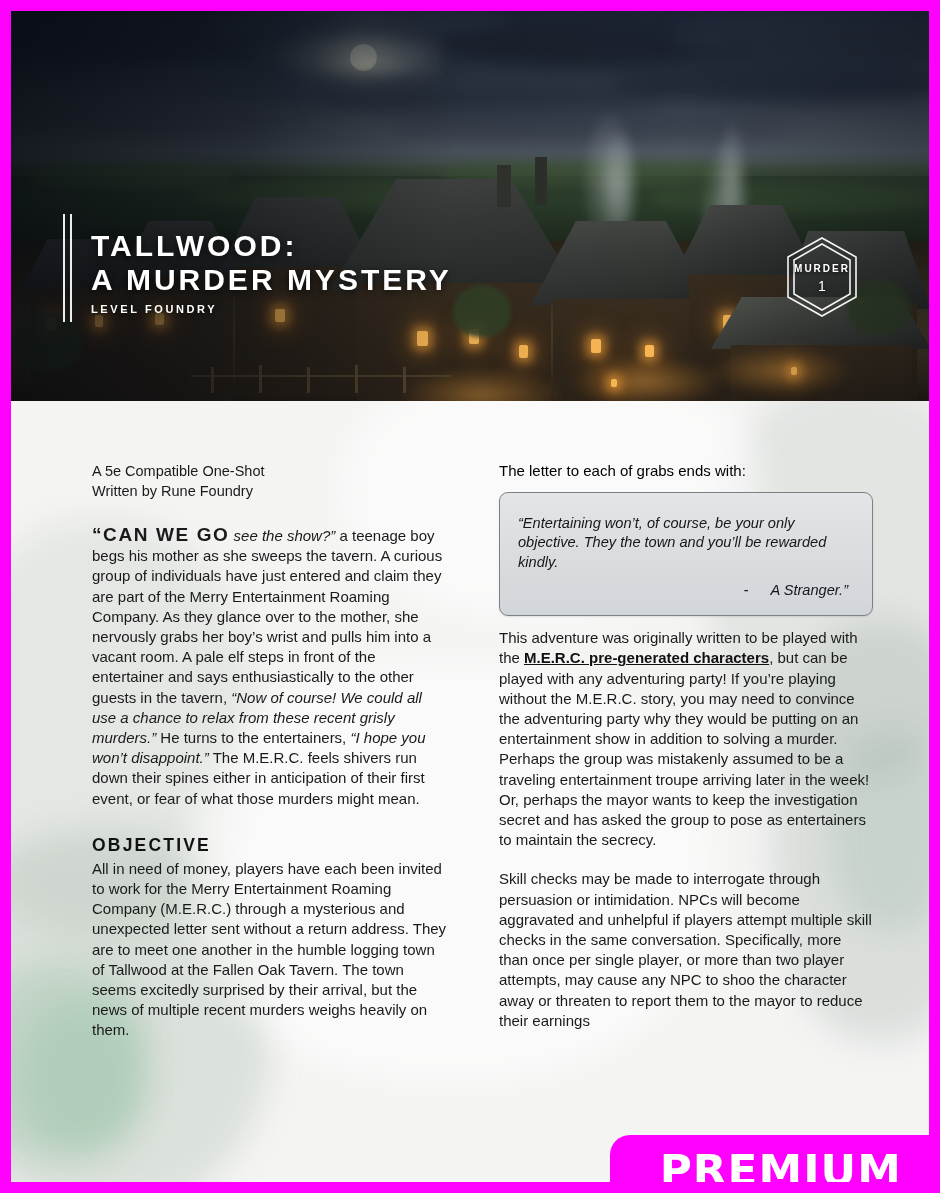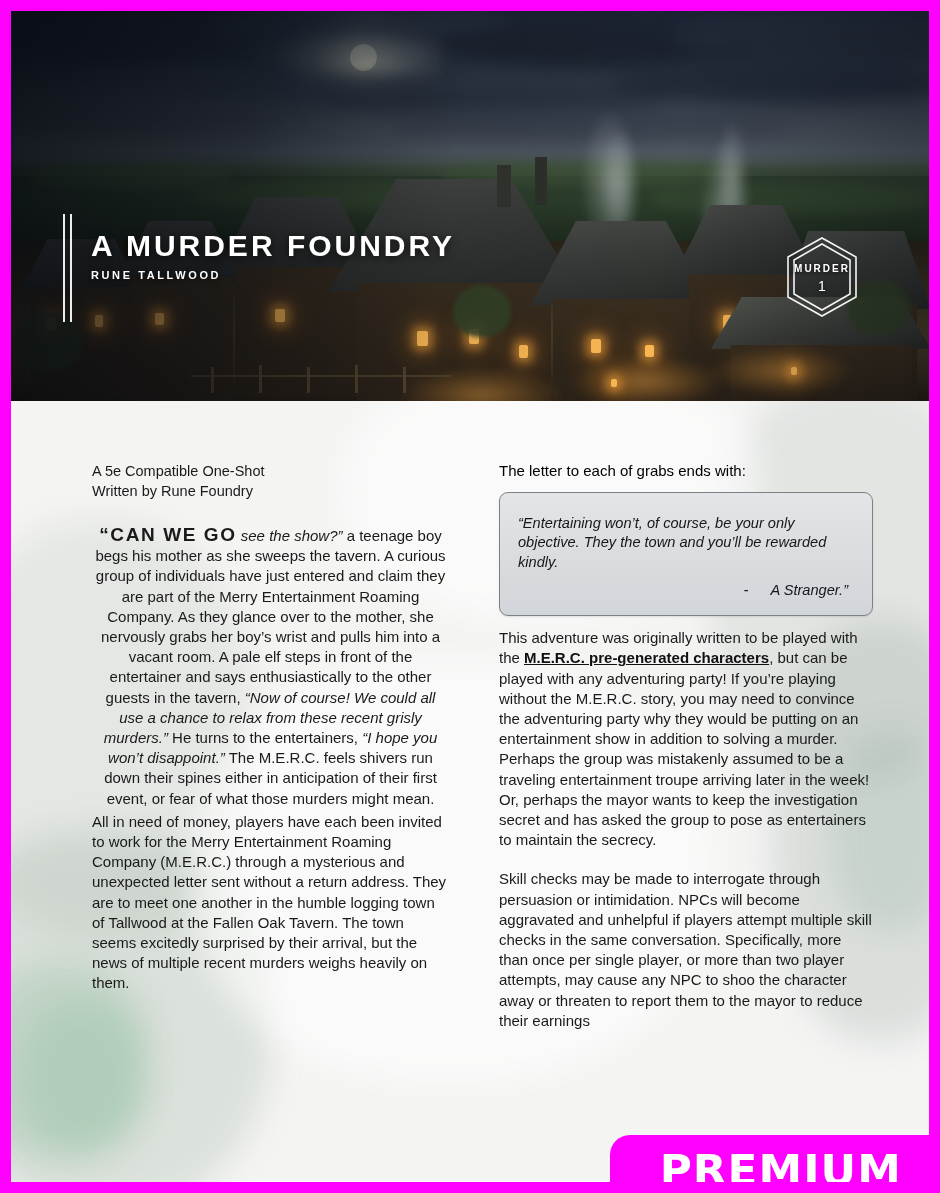--- a/index.html
+++ b/index.html
@@ -137,21 +137,21 @@
   .content { position:absolute; inset:0; }
 
   .col { position:absolute; top:0; }
   .col-left  { left:81px;  width:357px; }
   .col-right { left:488px; width:374px; }
 
   p, .h2, .meta, .quote, .lead { color:#1a1a1a; }
   .meta { font-size:14.5px; line-height:20px; }
   .meta span { display:block; }
 
-  .lead { font-size:15px; line-height:20.2px; text-align:center; }
+  .lead { font-size:15px; line-height:20.2px; text-align:left; }
   .lead .dropcaps {
     font-size:19px; font-weight:700; letter-spacing:1.6px;
   }
   .lead i { font-style:italic; }
 
   p.para { font-size:15px; line-height:20.2px; }
 
   .h2 {
     font-size:17.5px; font-weight:700; letter-spacing:2.2px;
     color:#111;
@@ -294,22 +294,23 @@
     </div>
 
     <div class="heroshade"></div>
 
     <div class="titlebars">
       <i class="b1"></i>
         <i class="b2"></i>
     </div>
 
     <div class="titleblock">
-      <div class="title-l2">A MURDER FOUNDRY</div>
-      <div class="byline">RUNE TALLWOOD</div>
+      <div class="title-l1">TALLWOOD:</div>
+      <div class="title-l2">A MURDER MYSTERY</div>
+      <div class="byline">LEVEL FOUNDRY</div>
     </div>
 
     <div class="badge">
       <svg width="84" height="84" viewBox="0 0 84 84" aria-hidden="true">
         <polygon points="42,3 76,22 76,62 42,81 8,62 8,22" fill="none" stroke="#ffffff" stroke-width="1.6" opacity="0.95"></polygon>
         <polygon points="42,9 70,25 70,59 42,75 14,59 14,25" fill="none" stroke="#ffffff" stroke-width="1.6" opacity="0.95"></polygon>
       </svg>
       <div class="btxt">MURDER</div>
       <div class="bnum">1</div>
     </div>
@@ -333,20 +334,21 @@
       <div class="col col-left">
         <div class="meta" style="margin-top:60px;">
           <span>A 5e Compatible One-Shot</span>
           <span>Written by Rune Foundry</span>
         </div>
 
         <p class="lead" style="margin-top:24px;">
           <span class="dropcaps">“CAN WE GO</span><span>&nbsp;</span><i>see the show?”</i><span> a teenage boy begs his mother as she sweeps the tavern. A curious group of individuals have just entered and claim they are part of the Merry Entertainment Roaming Company. As they glance over to the mother, she nervously grabs her boy’s wrist and pulls him into a vacant room. A pale elf steps in front of the entertainer and says enthusiastically to the other guests in the tavern, </span><i>“Now of course! We could all use a chance to relax from these recent grisly murders.”</i><span> He turns to the entertainers, </span><i>“I hope you won’t disappoint.”</i><span> The M.E.R.C. feels shivers run down their spines either in anticipation of their first event, or fear of what those murders might mean.</span>
         </p>
 
+        <div class="h2" style="margin-top:26px;">OBJECTIVE</div>
         <p class="para" style="margin-top:3px;">All in need of money, players have each been invited to work for the Merry Entertainment Roaming Company (M.E.R.C.) through a mysterious and unexpected letter sent without a return address. They are to meet one another in the humble logging town of Tallwood at the Fallen Oak Tavern. The town seems excitedly surprised by their arrival, but the news of multiple recent murders weighs heavily on them.</p>
       </div>
 
       <div class="col col-right">
         <div class="qlabel" style="margin-top:60px;">The letter to each of grabs ends with:</div>
 
         <div class="qbox">
           <div class="qt">“Entertaining won’t, of course, be your only objective. They the town and you’ll be rewarded kindly.</div>
           <div class="qsig">
             <span class="dash">-</span><span>A Stranger.”</span>

